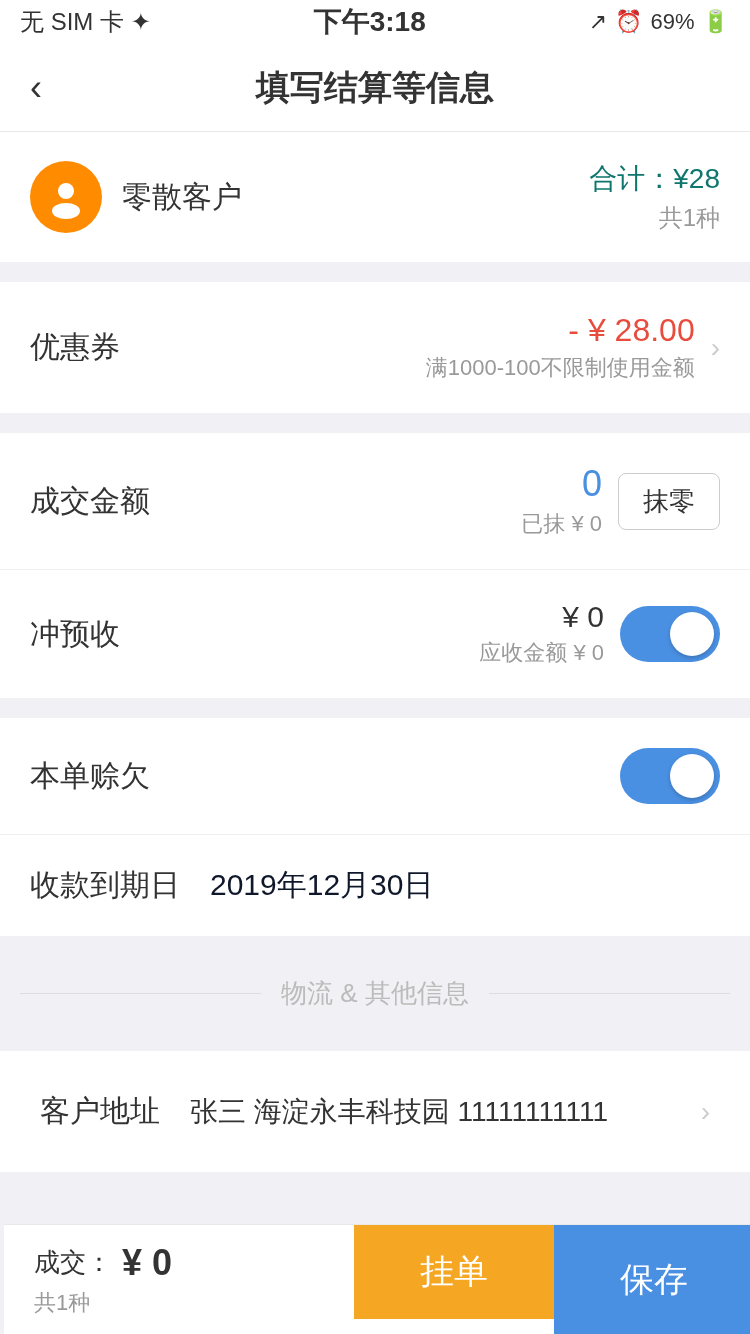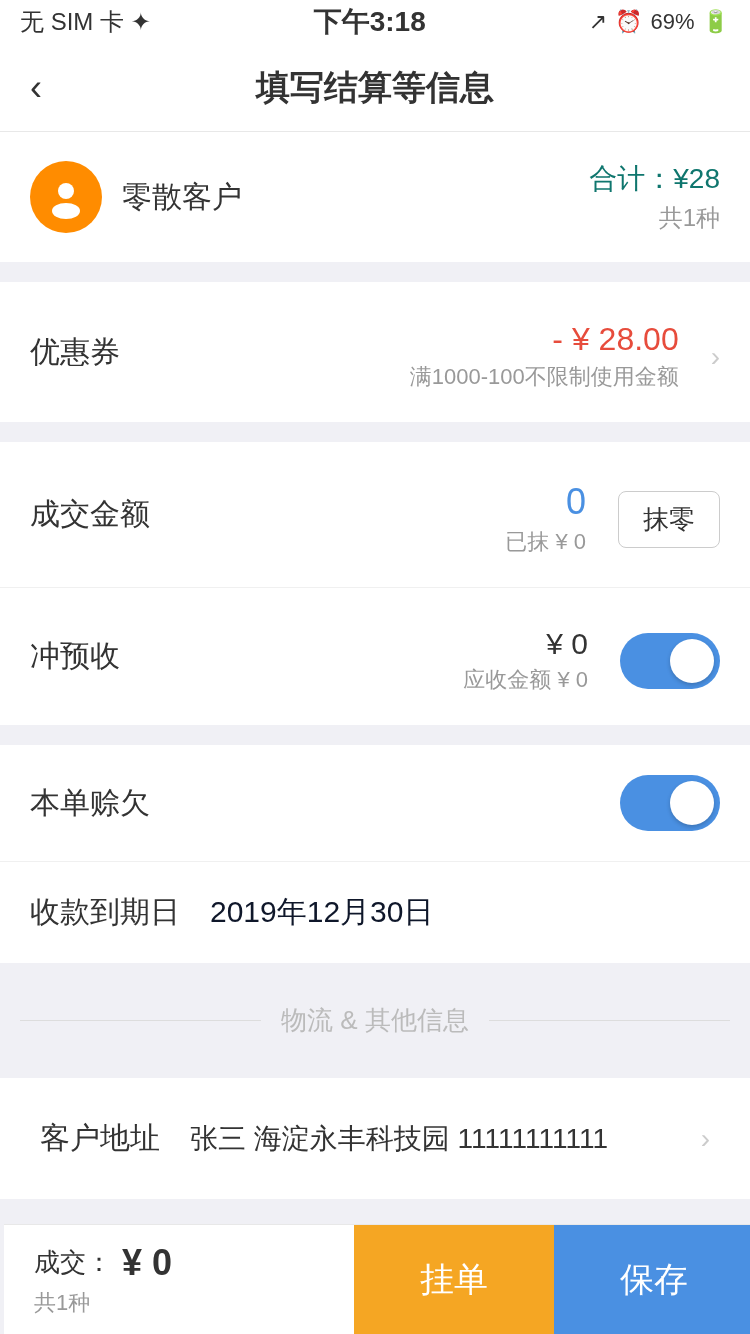--- a/index.html
+++ b/index.html
@@ -113,22 +113,21 @@
     }
     .row:last-child { border-bottom: none; }
 
     .row-label {
       font-size: 30px;
       color: #333;
     }
     .row-right {
       display: flex;
       align-items: center;
-      gap: 32px;
-      margin-top: 9px;
+      gap: 16px;
     }
     .row-right-text {
       text-align: right;
     }
 
     
     .coupon-discount {
       font-size: 32px;
       color: #e74c3c;
       font-weight: 500;
@@ -284,21 +283,21 @@
       color: #333;
       font-weight: 600;
     }
     .bottom-count {
       font-size: 22px;
       color: #999;
       margin-top: 4px;
     }
     .btn-hold {
       width: 200px;
-      height: 110px;
+      height: 94px;
       background: #f5a623;
       display: flex;
       align-items: center;
       justify-content: center;
       font-size: 34px;
       color: #fff;
       cursor: pointer;
     }
     .btn-save {
       width: 200px;

